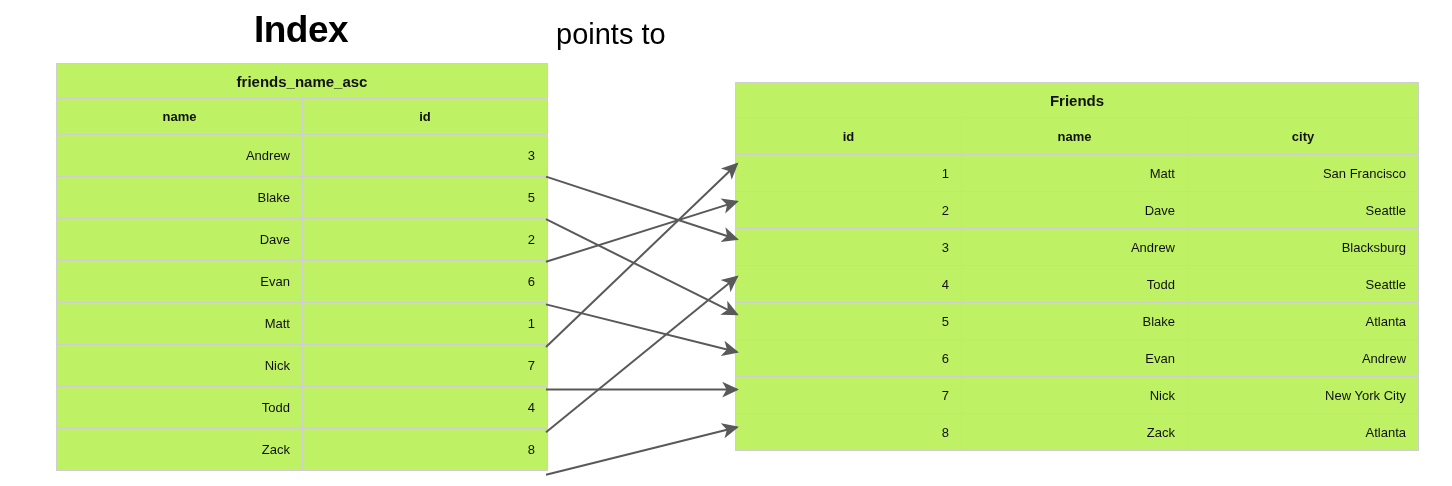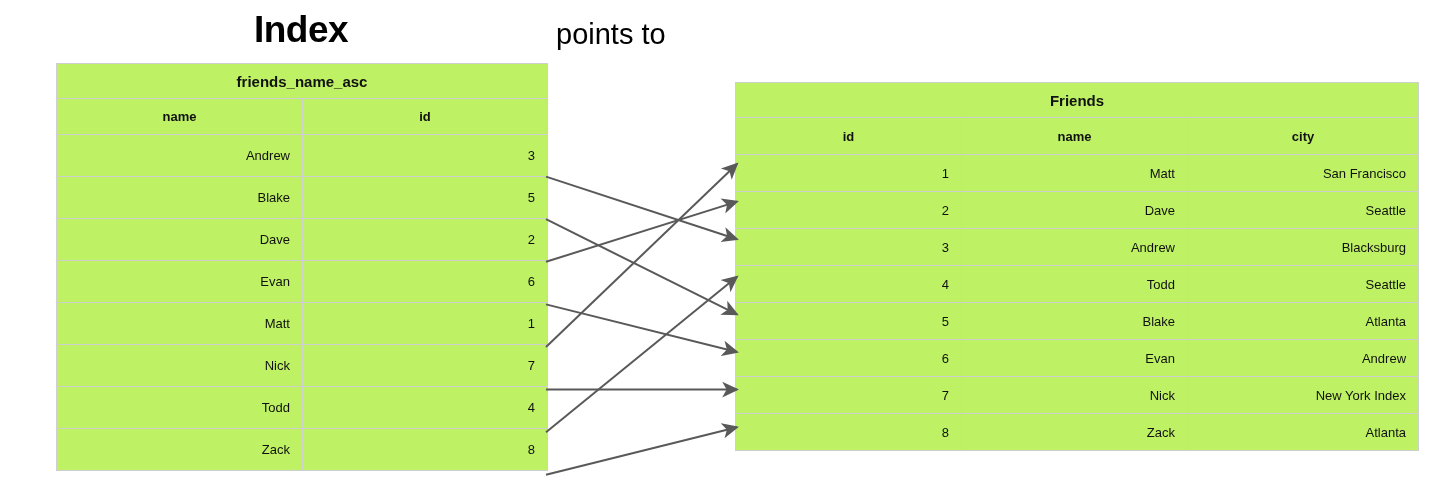--- a/index.html
+++ b/index.html
@@ -195,21 +195,21 @@
         <td>Atlanta</td>
       </tr>
       <tr>
         <td>6</td>
         <td>Evan</td>
         <td>Andrew</td>
       </tr>
       <tr>
         <td>7</td>
         <td>Nick</td>
-        <td>New York Index</td>
+        <td>New York City</td>
       </tr>
       <tr>
         <td>8</td>
         <td>Zack</td>
         <td>Atlanta</td>
       </tr>
     </tbody>
   </table>
 
   <svg id="arrow-layer" viewBox="0 0 1452 486">

